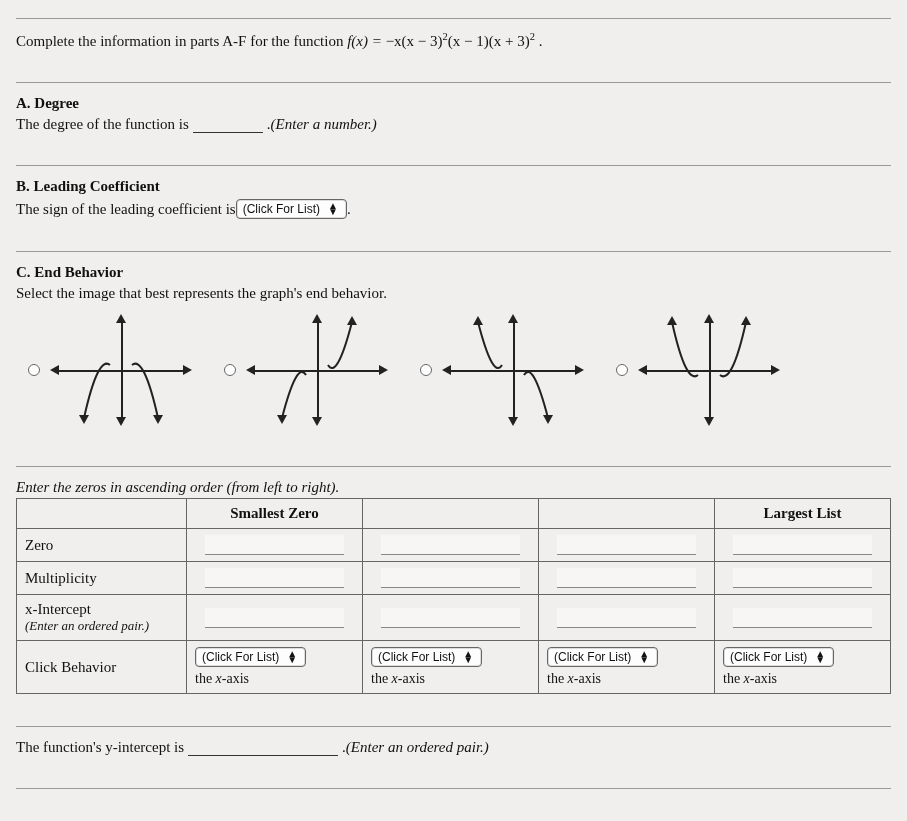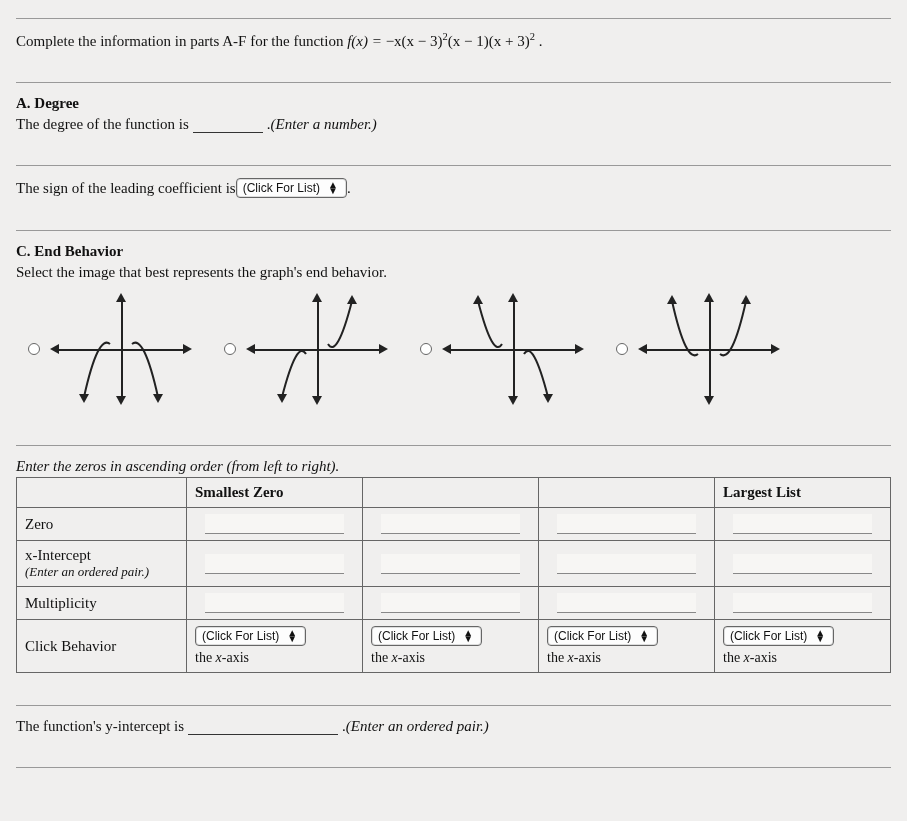--- a/index.html
+++ b/index.html
@@ -73,21 +73,21 @@
     width: 100%;
     margin-top: 2px;
   }
   table.zeros td, table.zeros th {
     border: 1px solid #666;
     padding: 6px 8px;
     text-align: left;
     vertical-align: middle;
     font-weight: normal;
   }
-  table.zeros th.col { font-weight: bold; }
+  table.zeros th.col { text-align: center; font-weight: bold; }
   .rowlabel-sub { font-style: italic; font-size: 13px; display: block; }
   .cell-input {
     display: block;
     width: 88%;
     margin: 0 auto;
     height: 20px;
     border: none;
     border-bottom: 1px solid #888;
     background: #f7f6f4;
   }
@@ -111,20 +111,21 @@
   <div class="heading">A. Degree</div>
   <div class="instr-line">
     <span>The degree of the function is </span>
     <span class="blank"></span>
     <span>. </span>
     <span class="hint">(Enter a number.)</span>
   </div>
 </div>
 
 <div class="section">
+  <div class="heading">B. Leading Coefficient</div>
   <div class="instr-line">
     <span>The sign of the leading coefficient is </span>
     <span class="select-box">
       <span>(Click For List)</span>
       <span class="updown">
           <span>▲</span>
           <span>▼</span>
         </span>
     </span>
     <span> .</span>
@@ -231,39 +232,39 @@
             <span class="cell-input"></span>
           </td>
       <td>
             <span class="cell-input"></span>
           </td>
       <td>
             <span class="cell-input"></span>
           </td>
     </tr>
     <tr>
+      <td>Multiplicity</td>
+      <td>
+            <span class="cell-input"></span>
+          </td>
+      <td>
+            <span class="cell-input"></span>
+          </td>
+      <td>
+            <span class="cell-input"></span>
+          </td>
+      <td>
+            <span class="cell-input"></span>
+          </td>
+    </tr>
+    <tr>
       <td>
         <span>x-Intercept</span>
         <span class="rowlabel-sub">(Enter an ordered pair.)</span>
       </td>
-      <td>
-            <span class="cell-input"></span>
-          </td>
-      <td>
-            <span class="cell-input"></span>
-          </td>
-      <td>
-            <span class="cell-input"></span>
-          </td>
-      <td>
-            <span class="cell-input"></span>
-          </td>
-    </tr>
-    <tr>
-      <td>Multiplicity</td>
       <td>
             <span class="cell-input"></span>
           </td>
       <td>
             <span class="cell-input"></span>
           </td>
       <td>
             <span class="cell-input"></span>
           </td>
       <td>

